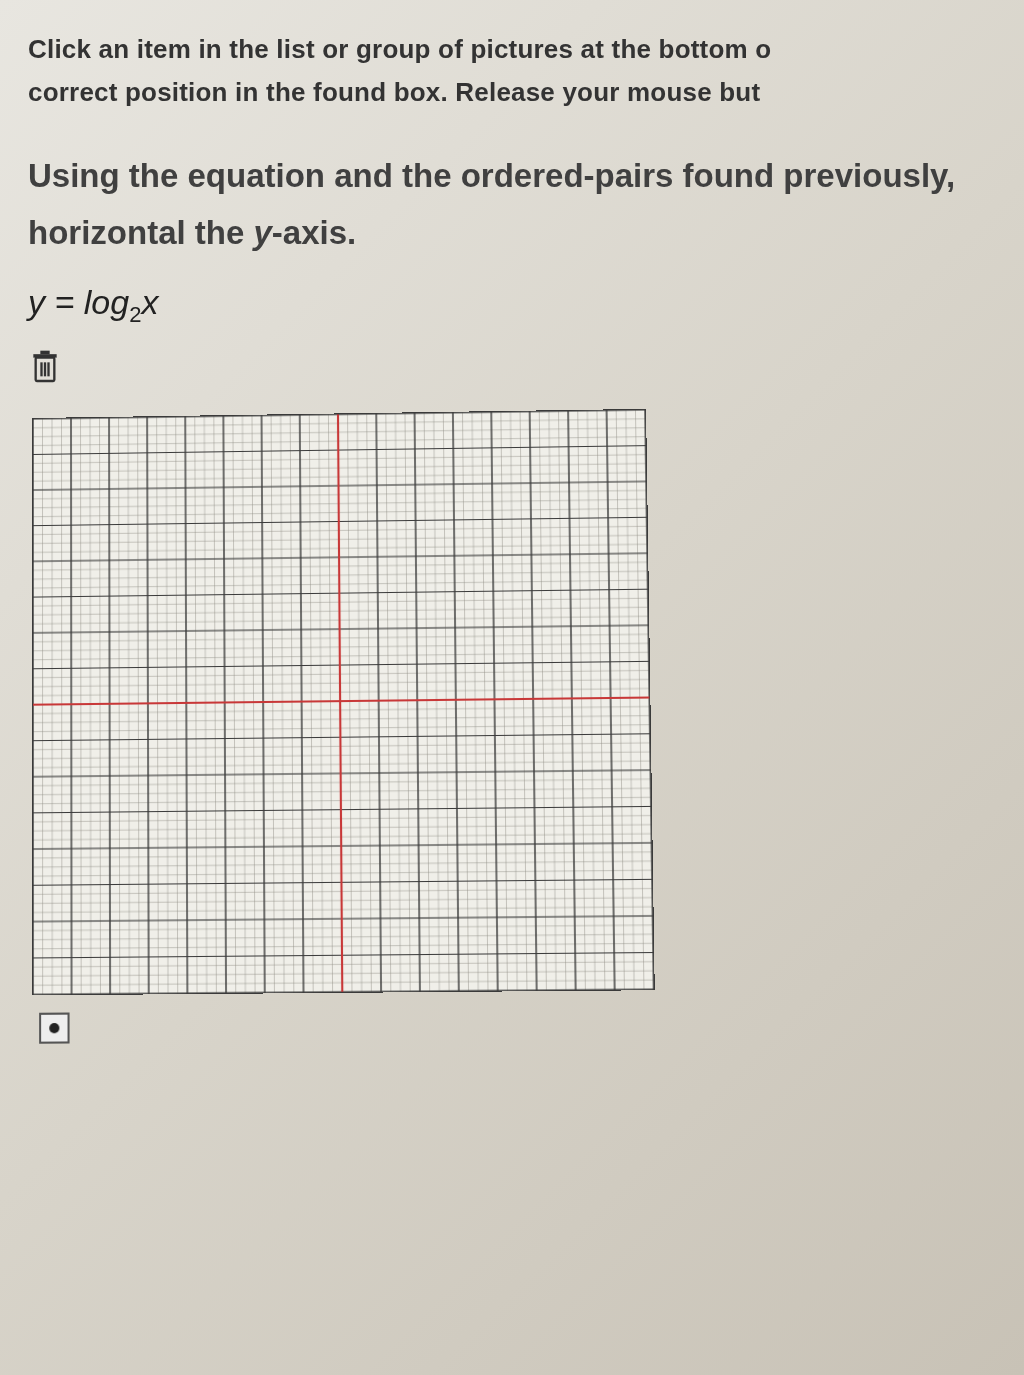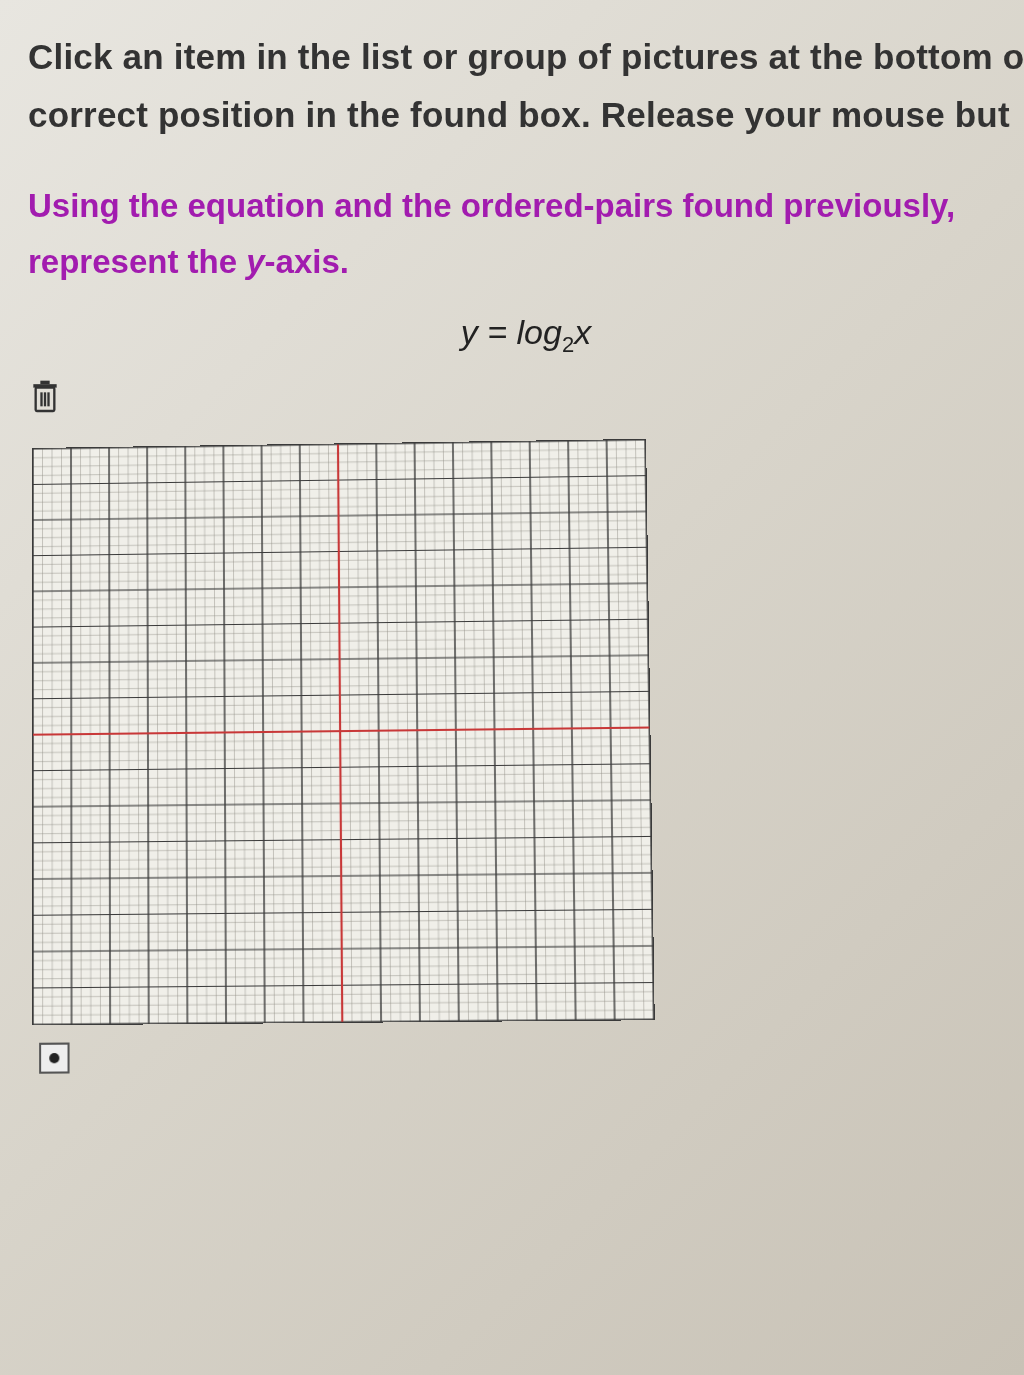--- a/index.html
+++ b/index.html
@@ -11,44 +11,43 @@
     background: linear-gradient(135deg, #e8e6e0 0%, #d8d4ca 50%, #c8c2b6 100%);
     color: #2a2a2a;
   }
   .page {
     padding: 28px 0 0 28px;
     position: relative;
     width: 100%;
     height: 100%;
   }
   .instr {
-    font-size: 35px;
+    font-size: 26px;
     font-weight: 600;
     line-height: 1.65;
     color: #333;
     letter-spacing: 0.2px;
     margin-bottom: 34px;
     white-space: nowrap;
   }
   .task {
     font-size: 33px;
     font-weight: 600;
     line-height: 1.72;
-    color: #a21caf;
+    color: #404040;
     margin-bottom: 22px;
     white-space: nowrap;
   }
   .task .ital { font-style: italic; }
   .eq {
     font-size: 34px;
     font-style: italic;
     font-weight: 500;
     color: #222;
     margin-bottom: 20px;
-    text-align: center;
   }
   .eq sub { font-size: 22px; font-style: normal; vertical-align: sub; }
   .trash-wrap { margin-bottom: 30px; }
   .trash {
     display: inline-flex;
     align-items: center;
     justify-content: center;
     width: 34px;
     height: 38px;
     cursor: pointer;
@@ -89,21 +88,21 @@
 <div class="page">
 
   <div class="instr">
     <div>Click an item in the list or group of pictures at the bottom o</div>
     <div>correct position in the found box. Release your mouse but</div>
   </div>
 
   <div class="task">
     <div>Using the equation and the ordered-pairs found previously,</div>
     <div>
-      <span>represent the </span><span class="ital">y</span><span>-axis.</span>
+      <span>horizontal the </span><span class="ital">y</span><span>-axis.</span>
     </div>
   </div>
 
   <div class="eq">
     <span>y</span><span> = </span><span>log</span><sub>2</sub><span>x</span>
   </div>
 
   <div class="trash-wrap">
     <div class="trash">
       <svg viewBox="0 0 24 28">

